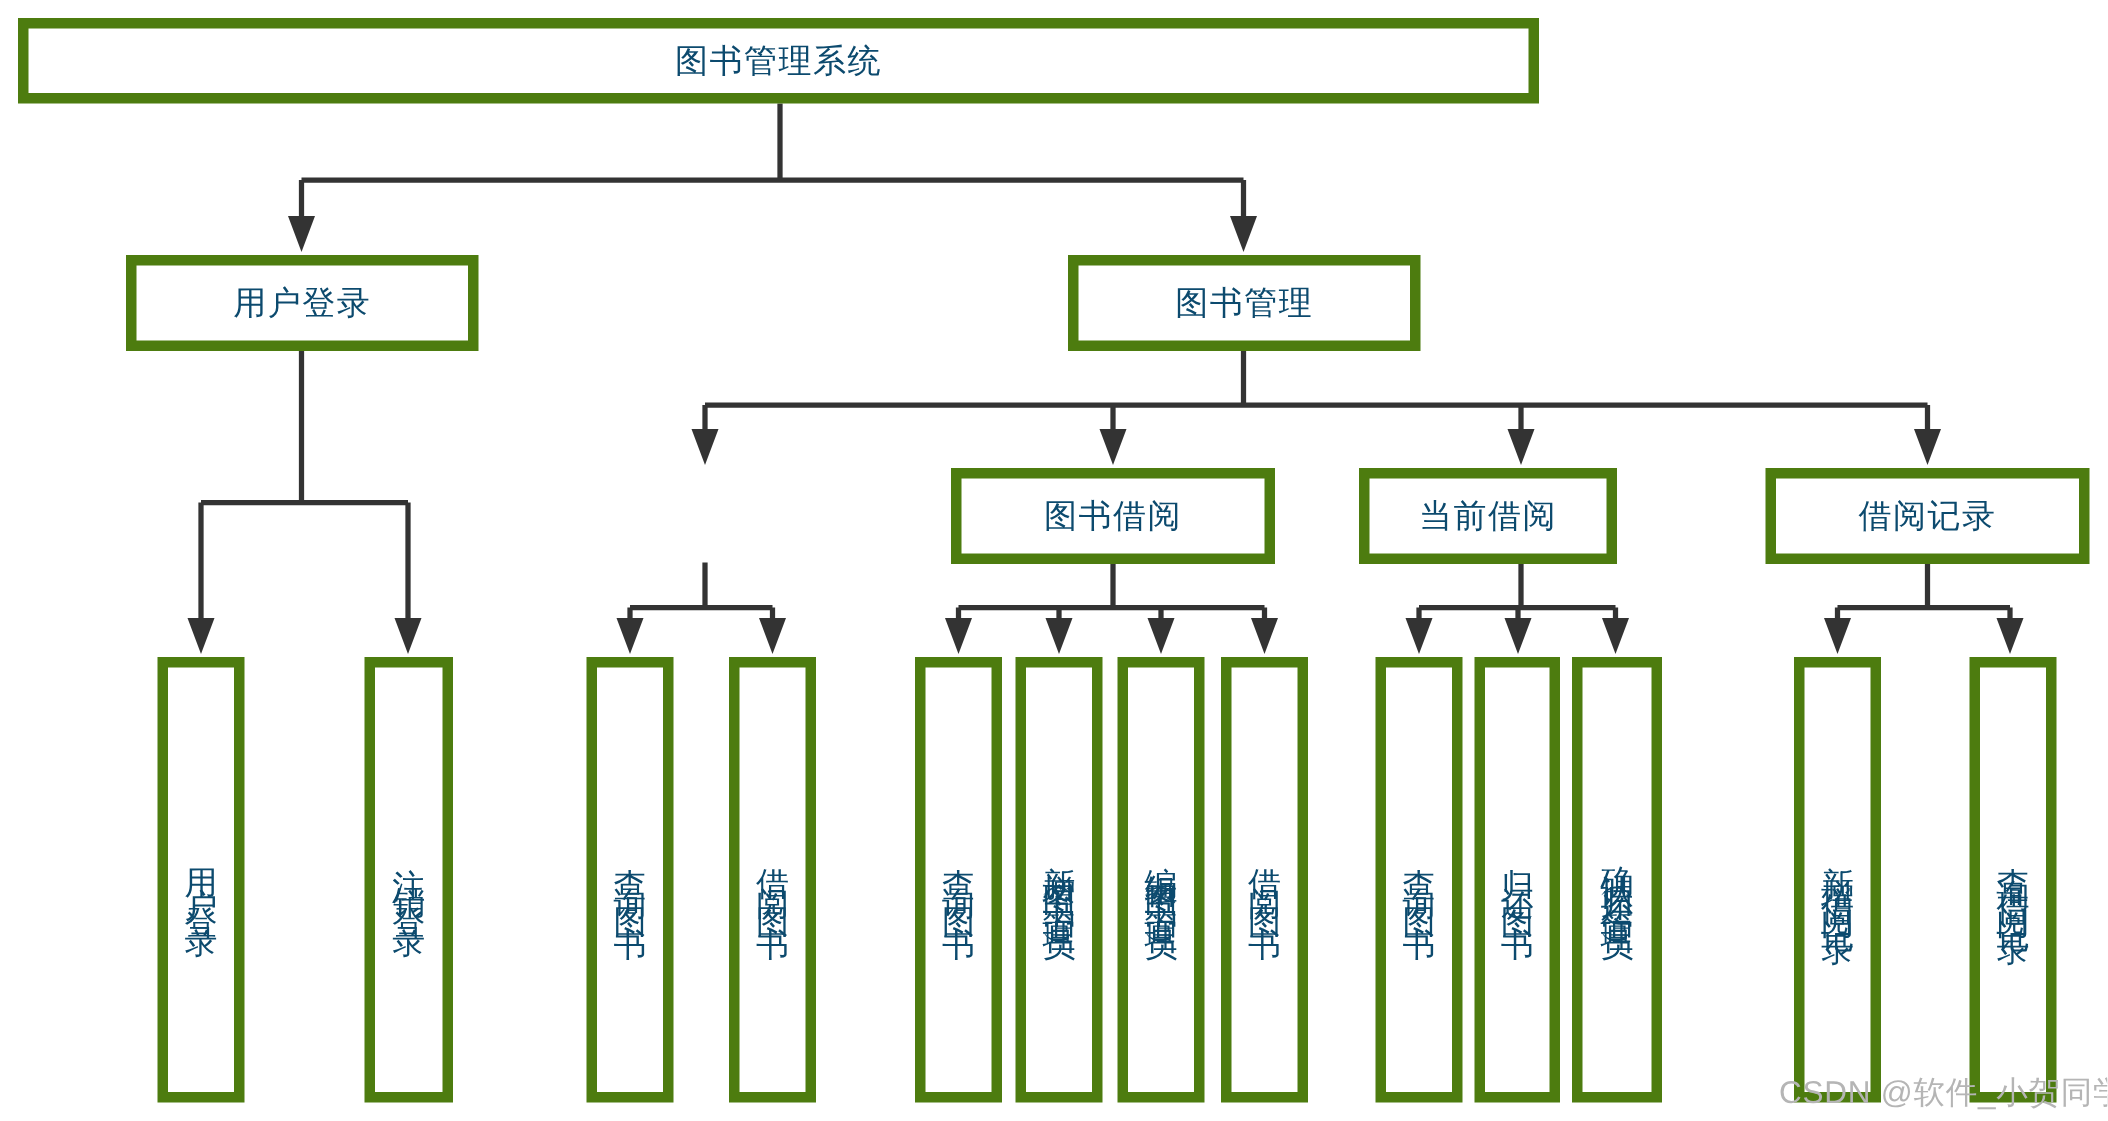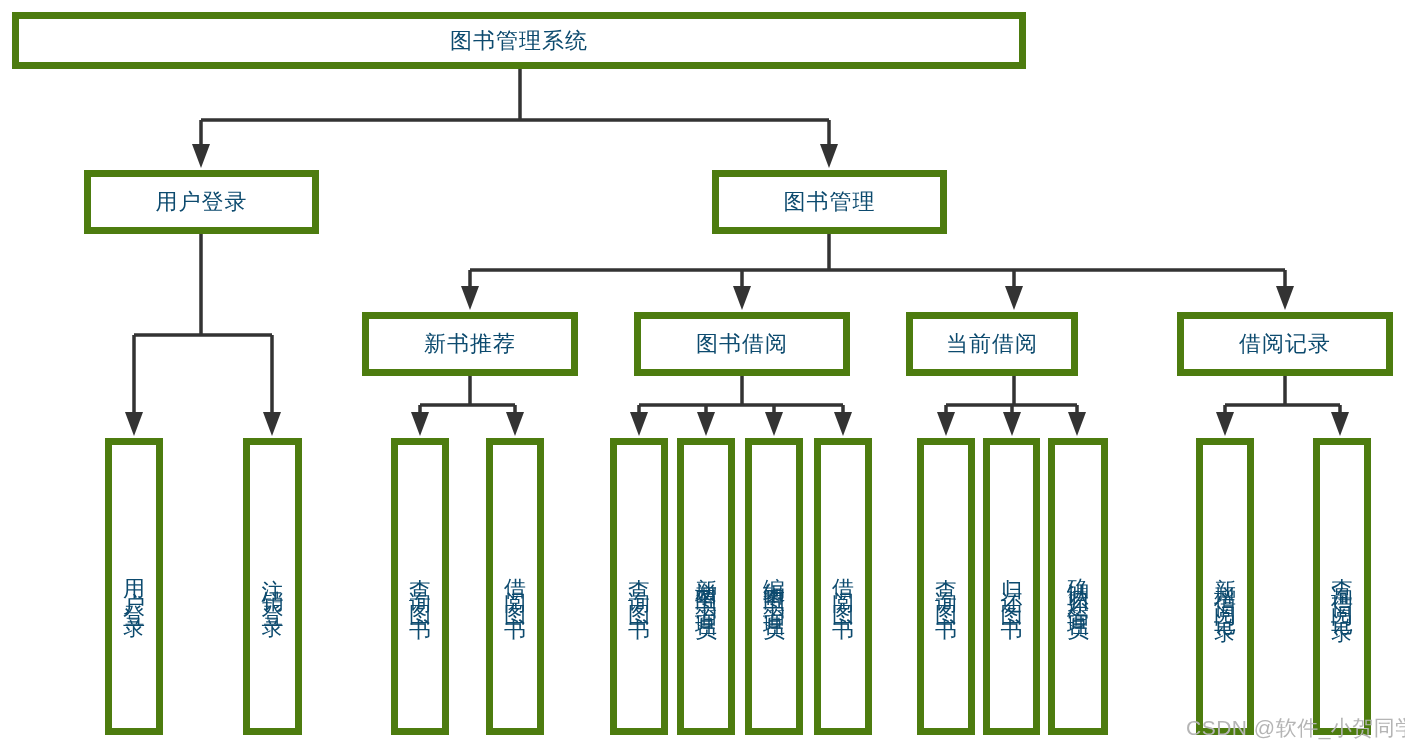--- a/index.html
+++ b/index.html
@@ -82,21 +82,20 @@
              M937 412 L955 412 L946 436 Z  M1003 412 L1021 412 L1012 436 Z
              M1068 412 L1086 412 L1077 436 Z
              M1216 412 L1234 412 L1225 436 Z  M1331 412 L1349 412 L1340 436 Z"></path>
   </svg>
 
   <div class="box hbox" style="left:12px; top:12px; width:1014px; height:57px;">图书管理系统</div>
 
   <div class="box hbox" style="left:84px; top:170px; width:235px; height:64px;">用户登录</div>
   <div class="box hbox" style="left:712px; top:170px; width:235px; height:64px;">图书管理</div>
 
-  <div class="box hbox" style="left:362px; top:312px; width:216px; height:64px;">新书推荐</div>
   <div class="box hbox" style="left:634px; top:312px; width:216px; height:64px;">图书借阅</div>
   <div class="box hbox" style="left:906px; top:312px; width:172px; height:64px;">当前借阅</div>
   <div class="box hbox" style="left:1177px; top:312px; width:216px; height:64px;">借阅记录</div>
 
   <div class="box vbox ls-wide" style="left:105px; top:438px; width:58px; height:297px;">用户登录</div>
   <div class="box vbox ls-wide" style="left:243px; top:438px; width:59px; height:297px;">注销登录</div>
 
   <div class="box vbox ls-wide" style="left:391px; top:438px; width:58px; height:297px;">查询图书</div>
   <div class="box vbox ls-wide" style="left:486px; top:438px; width:58px; height:297px;">借阅图书</div>
 

